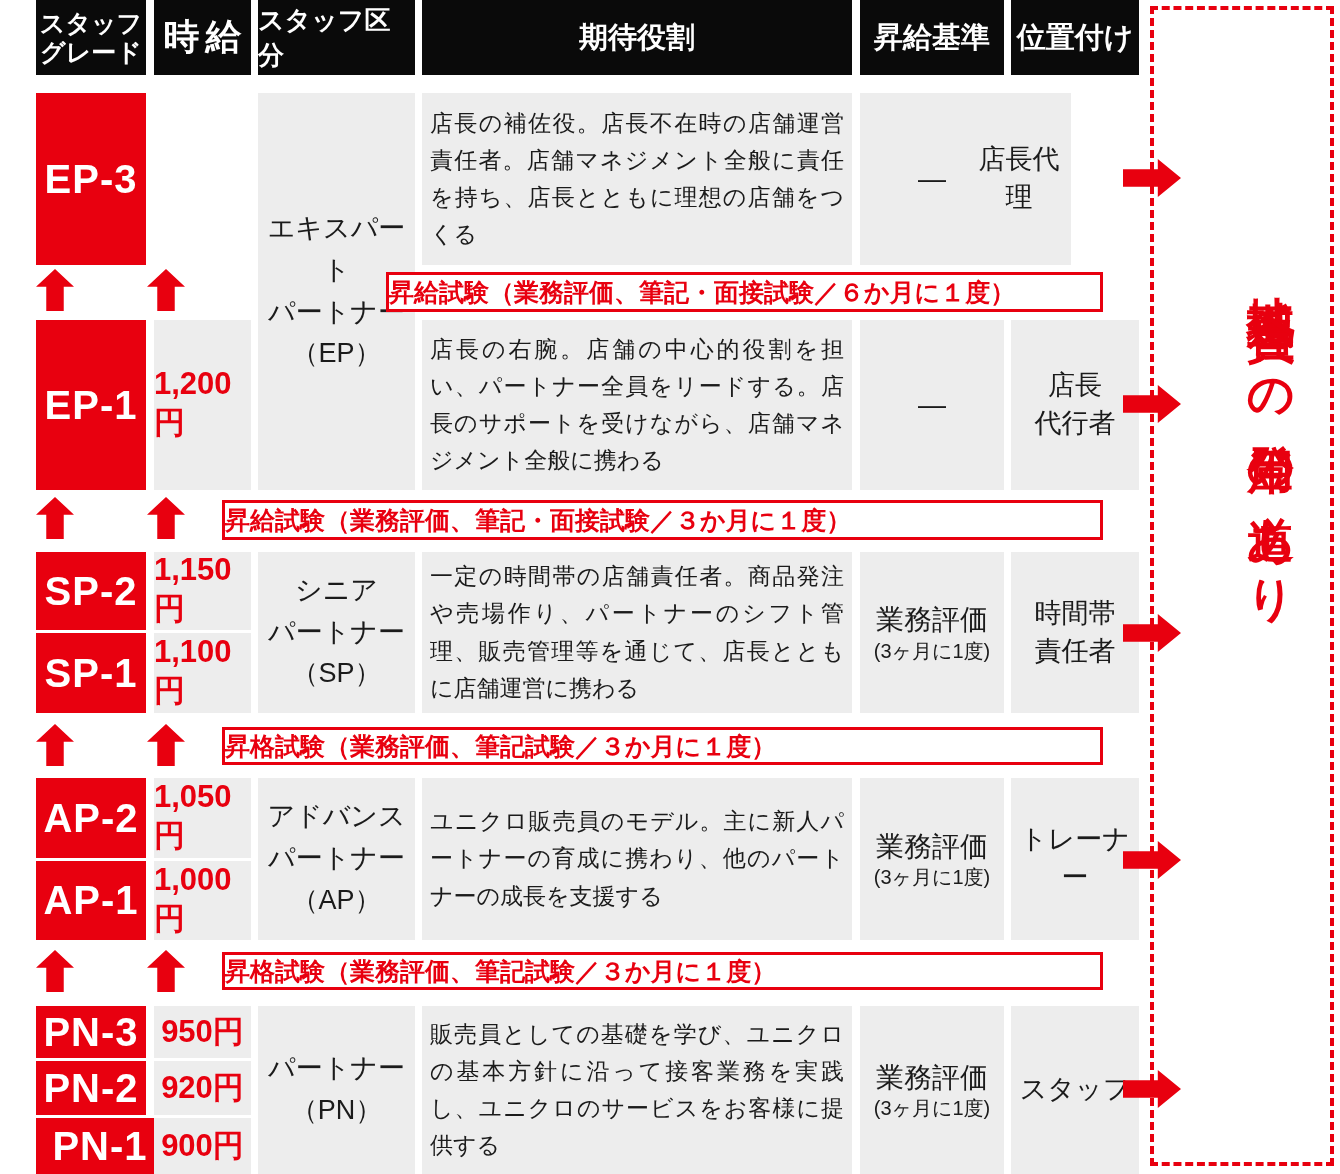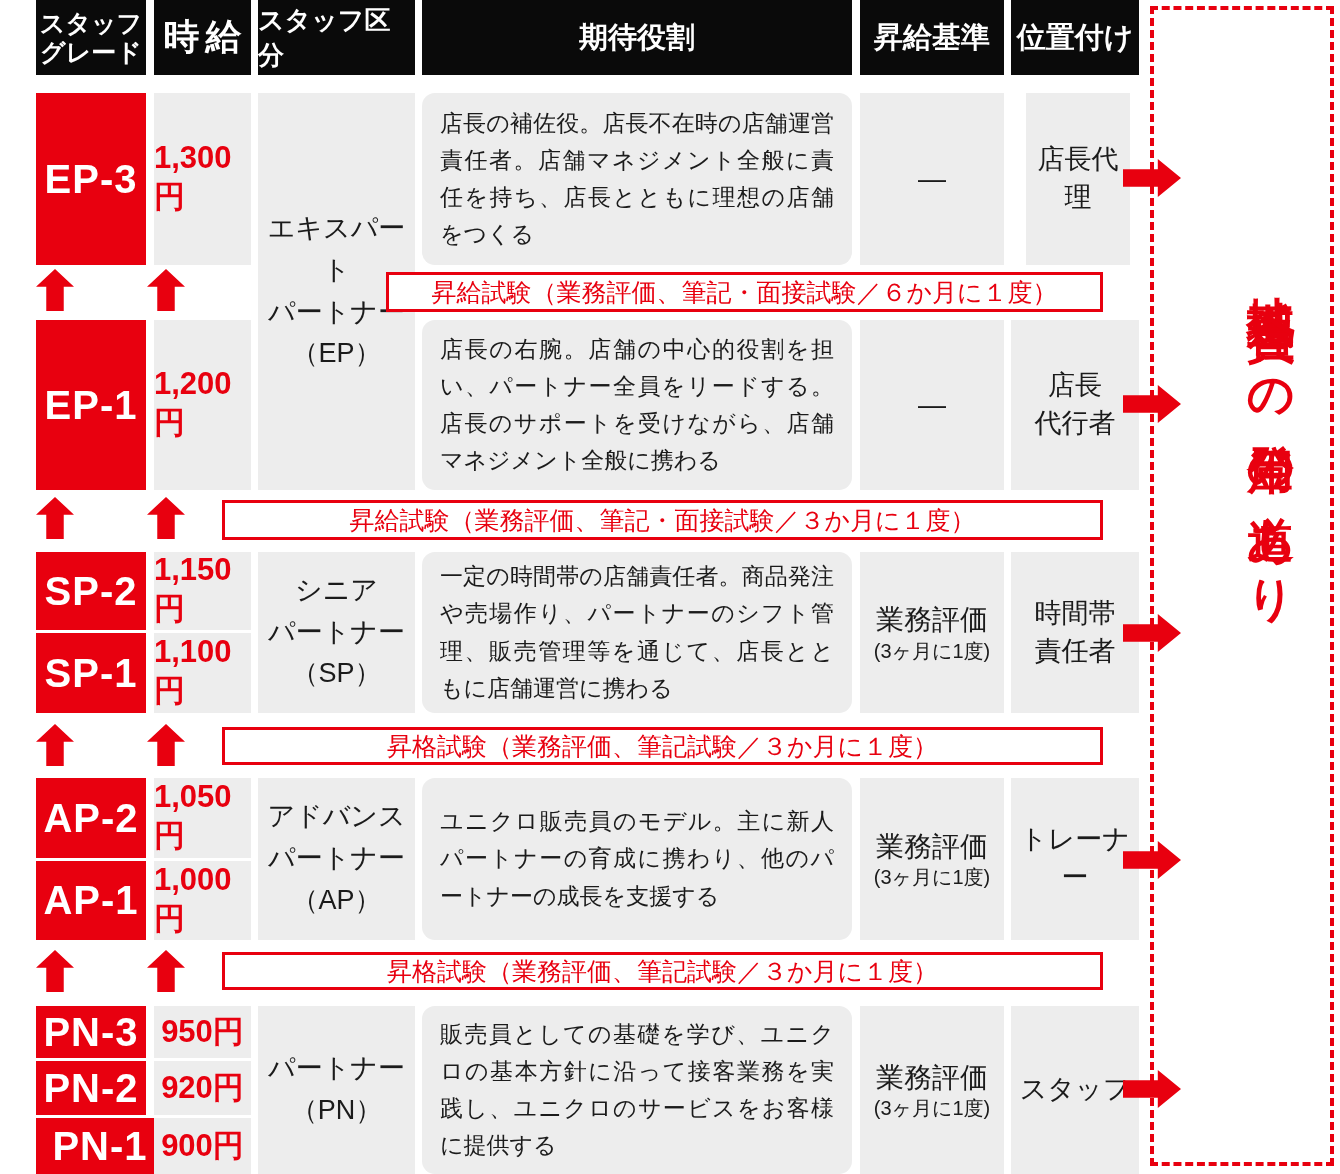--- a/index.html
+++ b/index.html
@@ -5,27 +5,27 @@
   html,body{margin:0;padding:0;background:#ffffff;}
   body{font-family:"Liberation Sans","DejaVu Sans",sans-serif;}
   .canvas{position:relative;width:1340px;height:1174px;background:#ffffff;overflow:hidden;}
   .cell{position:absolute;display:flex;align-items:center;justify-content:center;box-sizing:border-box;margin-left:36px;}
   .hcell{background:#0a0a0a;color:#ffffff;font-weight:bold;}
   .pre{white-space:pre-line;text-align:center;}
   .grade{background:#e8000f;color:#ffffff;font-weight:bold;font-size:40px;letter-spacing:1px;}
   .gray{background:#ededed;}
   .wage{color:#e8000f;font-weight:bold;font-size:31px;}
   .cat{color:#1b1b1b;font-size:27px;line-height:1.55;}
-  .desc{color:#1b1b1b;font-size:23px;line-height:1.62;padding:0 18px;text-align:justify;border-radius:13px;}
+  .desc{color:#1b1b1b;font-size:23px;line-height:1.62;padding:0 8px;text-align:justify;}
   .raise{flex-direction:column;color:#1b1b1b;}
   .raise .main{font-size:28px;line-height:1.3;}
   .raise .sub{font-size:20px;line-height:1.2;}
   .pos{color:#1b1b1b;font-size:27px;line-height:1.4;}
   .banner{position:absolute;box-sizing:border-box;background:#ffffff;border:3px solid #e8000f;
-          color:#e8000f;font-weight:normal;font-size:25px;display:flex;align-items:center;justify-content:center;}
+          color:#e8000f;font-weight:bold;font-size:25px;display:flex;align-items:center;}
   .up-arrow{position:absolute;width:38px;height:42px;background:#e8000f;
             clip-path:polygon(50% 0,100% 42%,73% 42%,73% 100%,27% 100%,27% 42%,0 42%);}
   .right-arrow{position:absolute;width:58px;height:38px;background:#e8000f;
             clip-path:polygon(0 27%,60% 27%,60% 0,100% 50%,60% 100%,60% 73%,0 73%);}
   .dashed-box{position:absolute;left:1150px;top:6px;width:184px;height:1160px;box-sizing:border-box;
             border:4px dashed #e8000f;background:#ffffff;}
   .side-note{position:absolute;left:1246px;top:258px;writing-mode:vertical-rl;
             color:#e8000f;font-weight:bold;font-size:47px;letter-spacing:6px;line-height:1.05;
             font-family:"Liberation Serif","DejaVu Serif",serif;}
   .hw{letter-spacing:6px;text-indent:6px;}
@@ -76,23 +76,20 @@
   <div class="cell grade" style="left:0;top:1006px;width:110px;height:52px;">
       <span>PN-3</span>
     </div>
   <div class="cell grade" style="left:0;top:1061px;width:110px;height:54px;">
       <span>PN-2</span>
     </div>
   <div class="cell grade" style="left:0;top:1118px;width:128px;height:56px;">
       <span>PN-1</span>
     </div>
 
-  <div class="cell gray wage" style="left:118px;top:93px;width:97px;height:172px;">
-      <span>1,300円</span>
-    </div>
   <div class="cell gray wage" style="left:118px;top:320px;width:97px;height:170px;">
       <span>1,200円</span>
     </div>
   <div class="cell gray wage" style="left:118px;top:552px;width:97px;height:78px;">
       <span>1,150円</span>
     </div>
   <div class="cell gray wage" style="left:118px;top:633px;width:97px;height:80px;">
       <span>1,100円</span>
     </div>
   <div class="cell gray wage" style="left:118px;top:778px;width:97px;height:80px;">
@@ -168,21 +165,21 @@
     </div>
   <div class="cell gray raise" style="left:824px;top:778px;width:144px;height:162px;">
       <span class="main">業務評価</span>
       <span class="sub">(3ヶ月に1度)</span>
     </div>
   <div class="cell gray raise" style="left:824px;top:1006px;width:144px;height:168px;">
       <span class="main">業務評価</span>
       <span class="sub">(3ヶ月に1度)</span>
     </div>
 
-  <div class="cell gray pos" style="left:990px;top:93px;width:104px;height:172px;">
+  <div class="cell gray pos" style="left:931px;top:93px;width:104px;height:172px;">
       <span class="pre">店長代理</span>
     </div>
   <div class="cell gray pos" style="left:975px;top:320px;width:128px;height:170px;">
       <span class="pre">店長
 代行者</span>
     </div>
   <div class="cell gray pos" style="left:975px;top:778px;width:128px;height:162px;">
       <span class="pre">トレーナー</span>
     </div>
   <div class="cell gray pos" style="left:975px;top:552px;width:128px;height:161px;">

